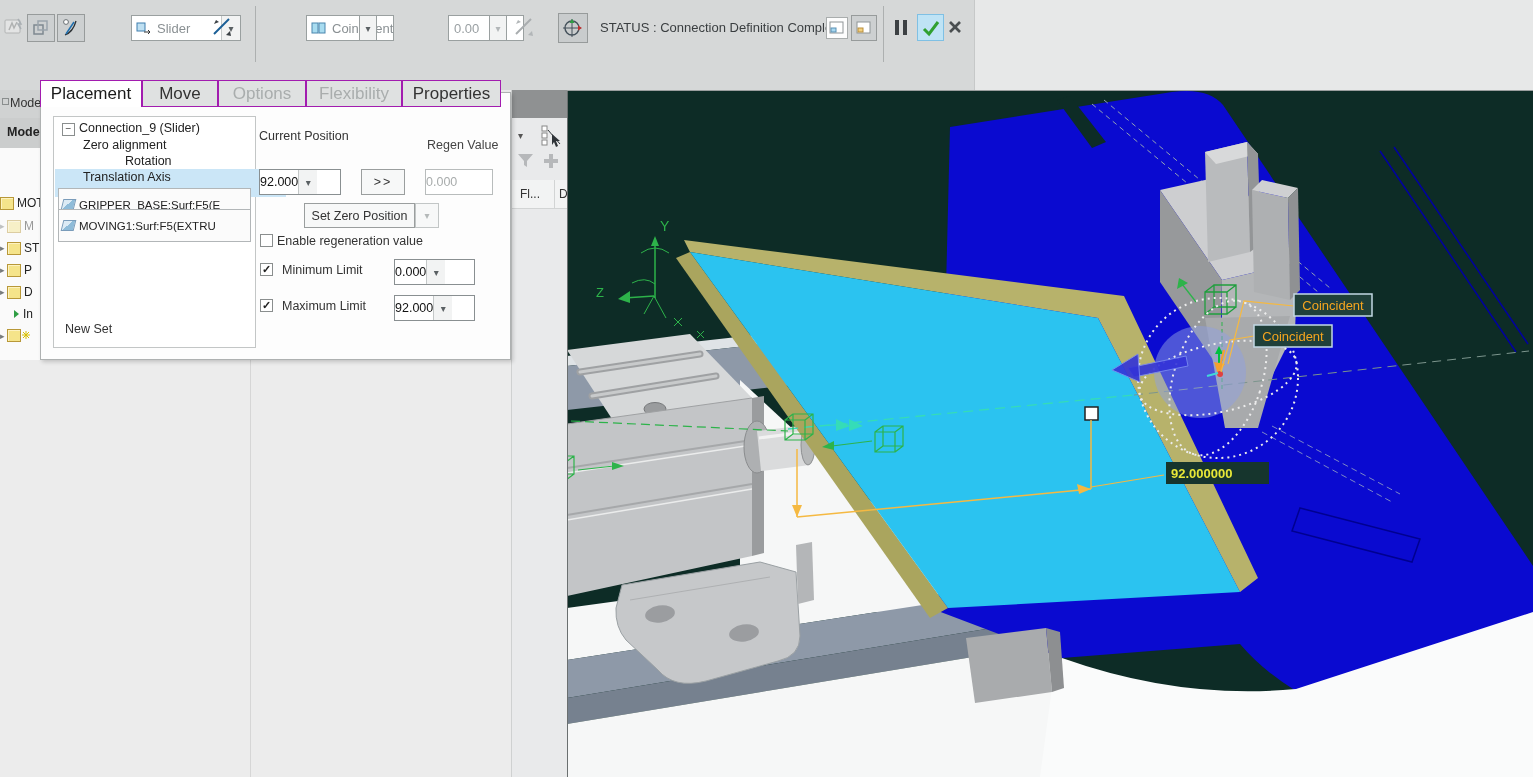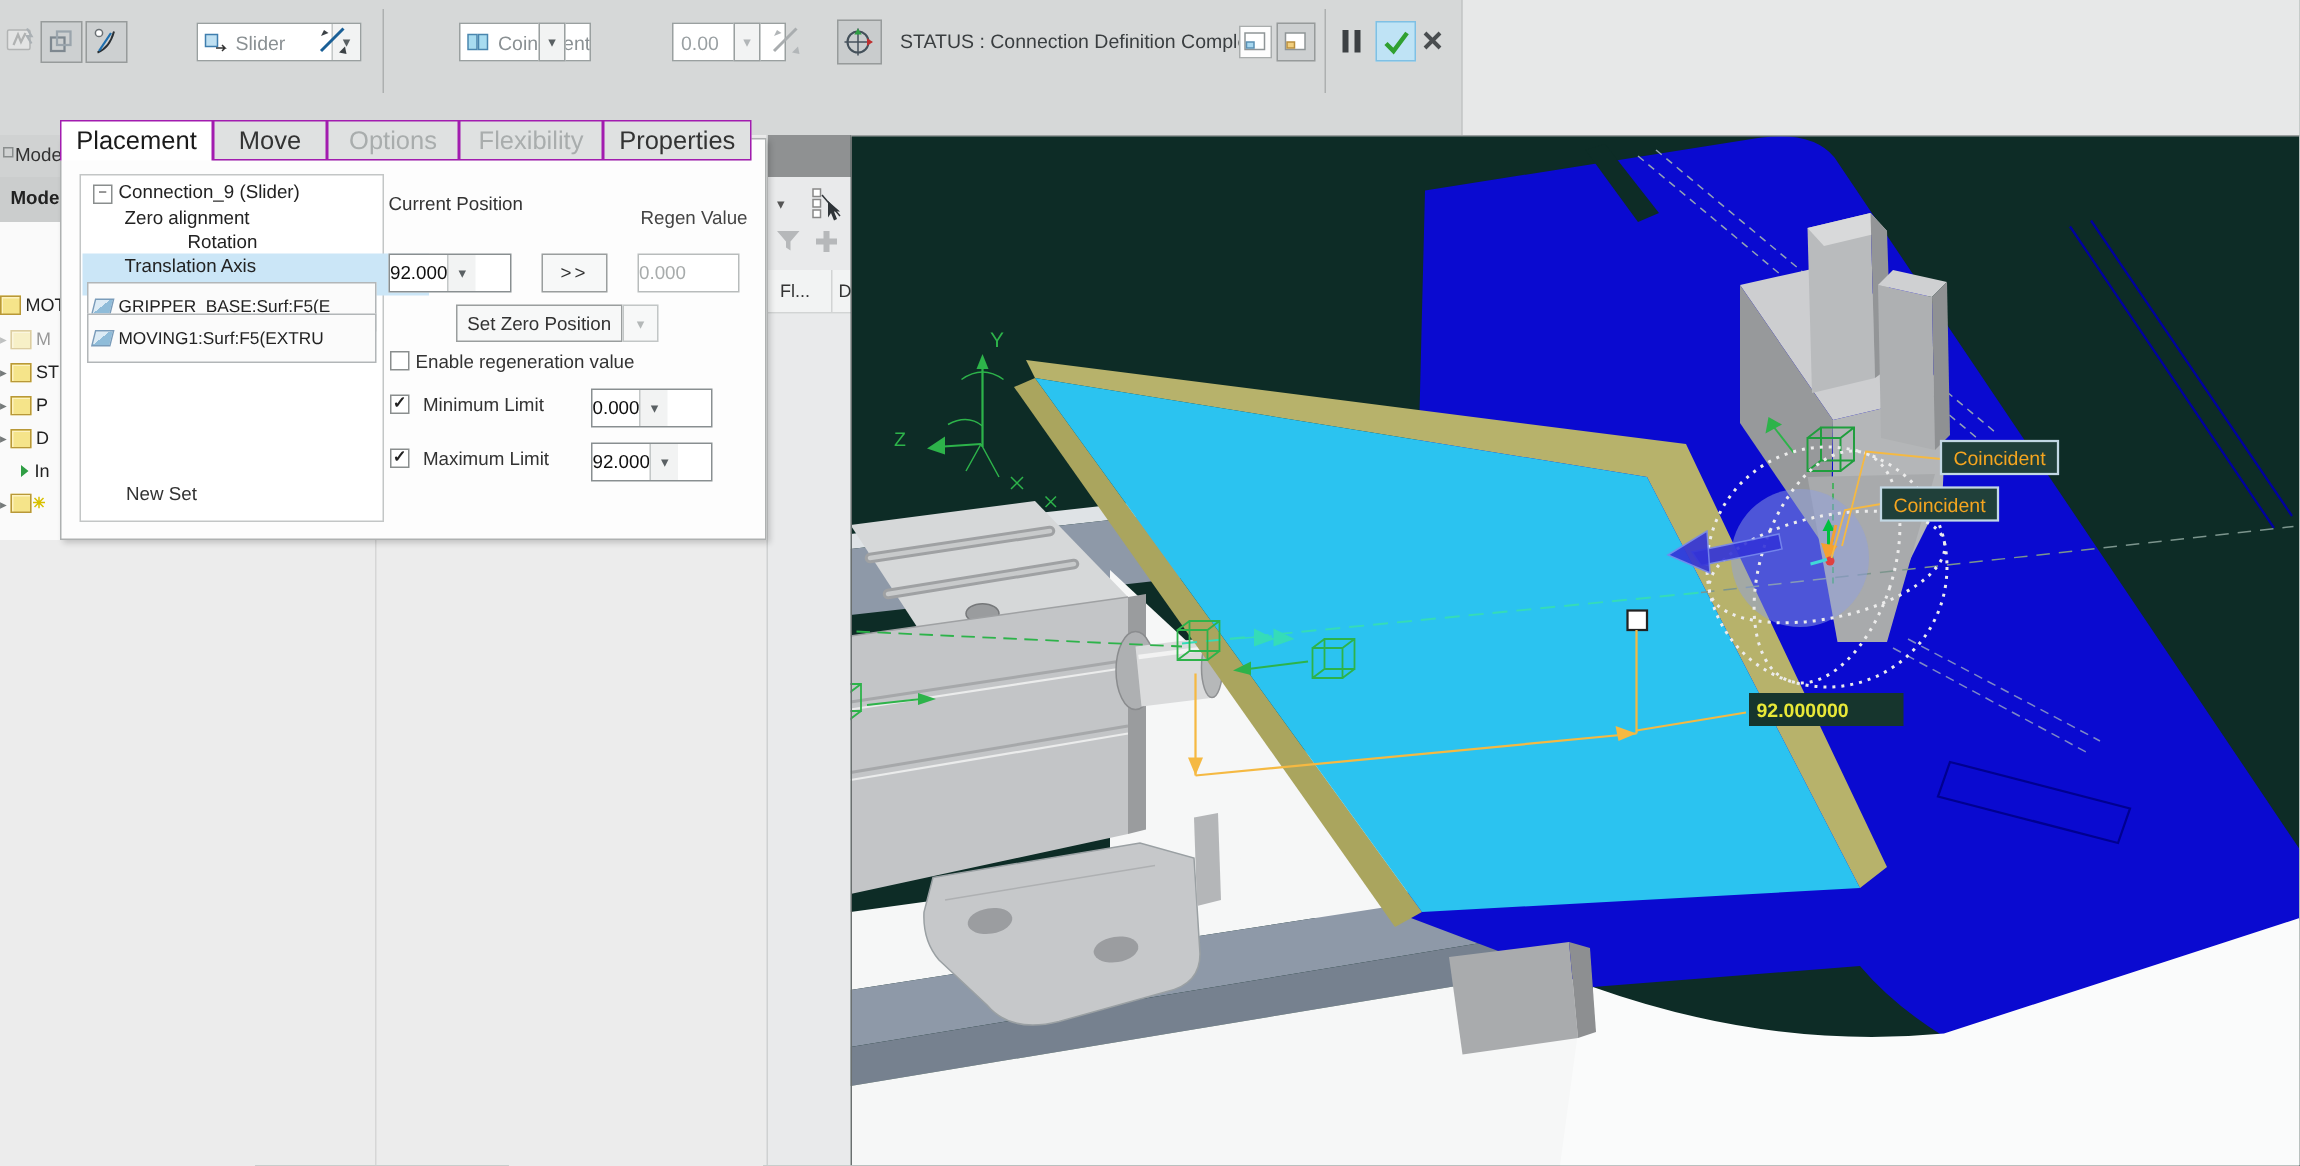--- a/index.html
+++ b/index.html
@@ -238,21 +238,21 @@
           <span class="trow" style="left:28px;top:1px;">Translation Axis</span>
         </span>
       <div class="refbox" style="top:71px;">
           <span class="surf-ico"></span>
           <span>GRIPPER_BASE:Surf:F5(E</span>
         </div>
       <div class="refbox" style="top:92px;">
           <span class="surf-ico"></span>
           <span>MOVING1:Surf:F5(EXTRU</span>
         </div>
-      <span class="trow" style="left:30px;top:205px;color:#333;">New Set</span>
+      <span class="trow" style="left:11px;top:205px;color:#333;">New Set</span>
     </div>
 
     <span class="dlabel" style="left:218px;top:36px;">Current Position</span>
     <span class="dlabel" style="left:386px;top:45px;color:#444;">Regen Value</span>
 
     <div class="dcombo" style="left:218px;top:76px;width:82px;height:26px;">
       <span class="ctext" style="color:#111;">92.000</span>
       <span class="drop-btn">▾</span>
     </div>
     <div class="dbtn" style="left:320px;top:76px;width:44px;height:26px;letter-spacing:2px;">&gt;&gt;</div>

